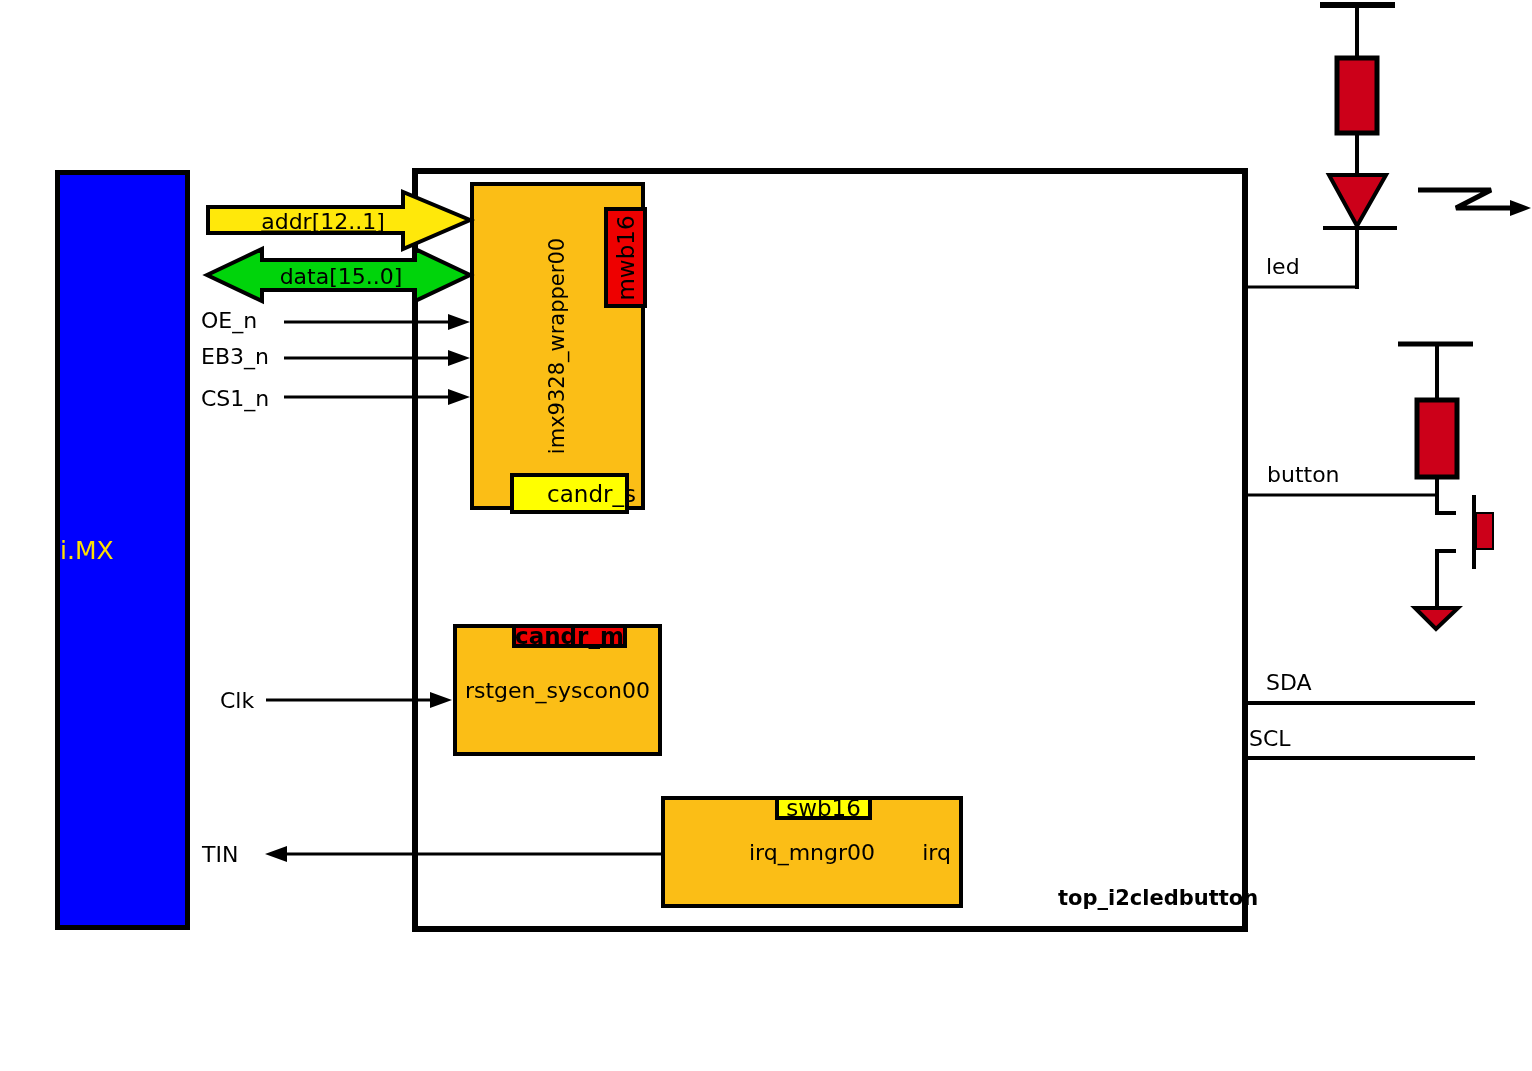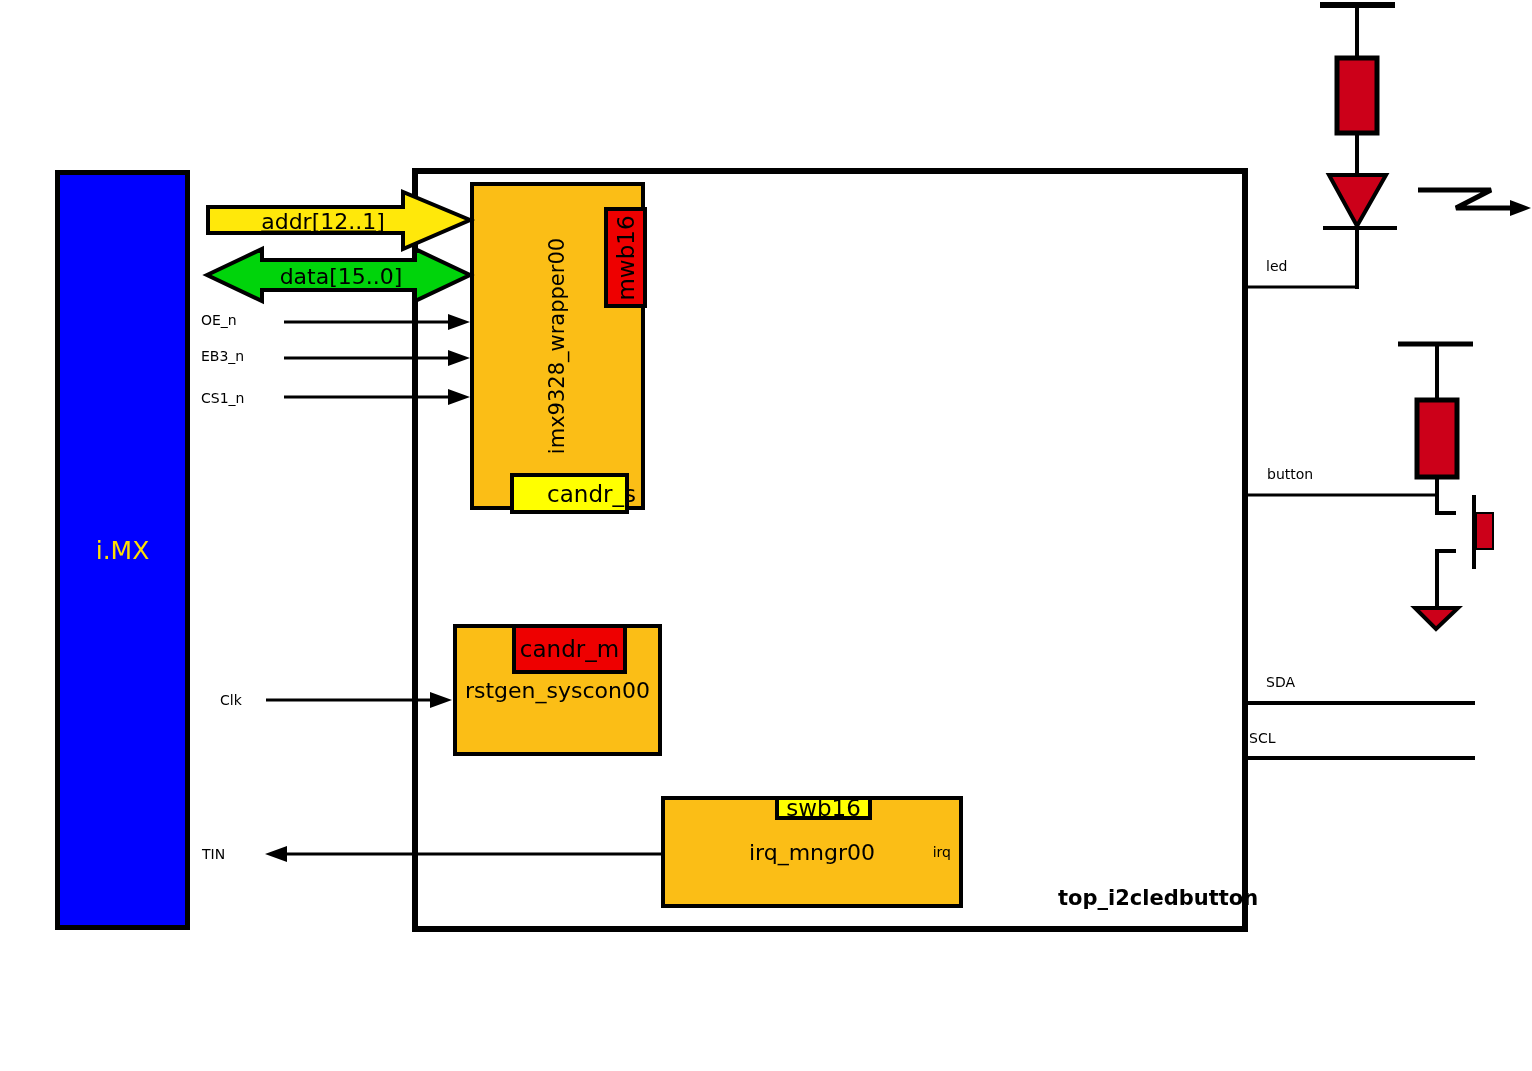--- a/index.html
+++ b/index.html
@@ -16,21 +16,21 @@
   html,body{margin:0;padding:0;background:#ffffff;}
   #canvas{
     position:relative;width:1532px;height:1071px;background:#ffffff;
     font-family:"DejaVu Sans","Liberation Sans",sans-serif;color:#000;overflow:hidden;
   }
   .abs{position:absolute;}
   
   .imx-block{
     left:55px;top:170px;width:135px;height:760px;box-sizing:border-box;
     background:var(--blue_block);border:5px solid var(--outline);
-    display:flex;align-items:center;justify-content:center;z-index:1;
+    display:flex;align-items:center;z-index:1;
   }
   .imx-block .lbl{color:var(--imx_text);font-size:25px;}
   .top-box{
     left:412px;top:168px;width:836px;height:764px;box-sizing:border-box;
     background:#ffffff;border:6px solid var(--outline);z-index:0;
   }
   .top-box-label{
     left:1058px;top:898px;transform:translateY(-50%);font-size:21px;z-index:6;white-space:nowrap;font-weight:bold;
   }
   .block{
@@ -40,23 +40,23 @@
     position:absolute;box-sizing:border-box;border:4px solid var(--outline);
     display:flex;align-items:center;justify-content:center;font-size:23px;z-index:3;white-space:nowrap;
   }
   .tag.red{background:var(--tag_red);}
   .tag.yellow{background:var(--tag_yellow);}
   .vtext{transform:rotate(-90deg);white-space:nowrap;}
   .wrapper-block{left:470px;top:182px;width:175px;height:328px;display:flex;align-items:center;justify-content:center;}
   .wrapper-block .lbl{font-size:21px;}
   .rstgen-block{left:453px;top:624px;width:209px;height:132px;display:flex;align-items:center;justify-content:center;font-size:22px;}
   .irq-block{left:661px;top:796px;width:302px;height:112px;display:flex;align-items:center;justify-content:center;font-size:22px;}
-  .irq-port{position:absolute;right:8px;top:50%;transform:translateY(-50%);font-size:14px;}
+  .irq-port{position:absolute;right:8px;top:50%;transform:translateY(-50%);font-size:22px;}
   
-  .sig{position:absolute;font-size:14px;transform:translateY(-50%);z-index:6;white-space:nowrap;}
+  .sig{position:absolute;font-size:22px;transform:translateY(-50%);z-index:6;white-space:nowrap;}
   .bus-label{position:absolute;font-size:22px;text-align:center;transform:translateY(-50%);z-index:6;white-space:nowrap;}
   
   #wires{position:absolute;left:0;top:0;z-index:4;}
 </style>
 </head>
 <body>
 
 <div id="canvas">
 
   <div class="abs imx-block">
@@ -71,21 +71,21 @@
     <div class="tag red" style="left:130px;top:21px;width:43px;height:101px;">
       <span class="vtext">mwb16</span>
     </div>
     <div class="tag yellow" style="left:36px;top:287px;width:119px;height:41px;padding-left:44px;">
       <span>candr_s</span>
     </div>
   </div>
 
   <div class="abs block rstgen-block">
     <span>rstgen_syscon00</span>
-    <div class="tag red" style="left:55px;top:-4px;width:115px;height:50px;">
+    <div class="tag red" style="left:55px;top:-4px;width:115px;height:24px;font-weight:bold;">
       <span>candr_m</span>
     </div>
   </div>
 
   <div class="abs block irq-block">
     <span>irq_mngr00</span>
     <span class="irq-port">irq</span>
     <div class="tag yellow" style="left:110px;top:-4px;width:97px;height:24px;">
       <span>swb16</span>
     </div>

